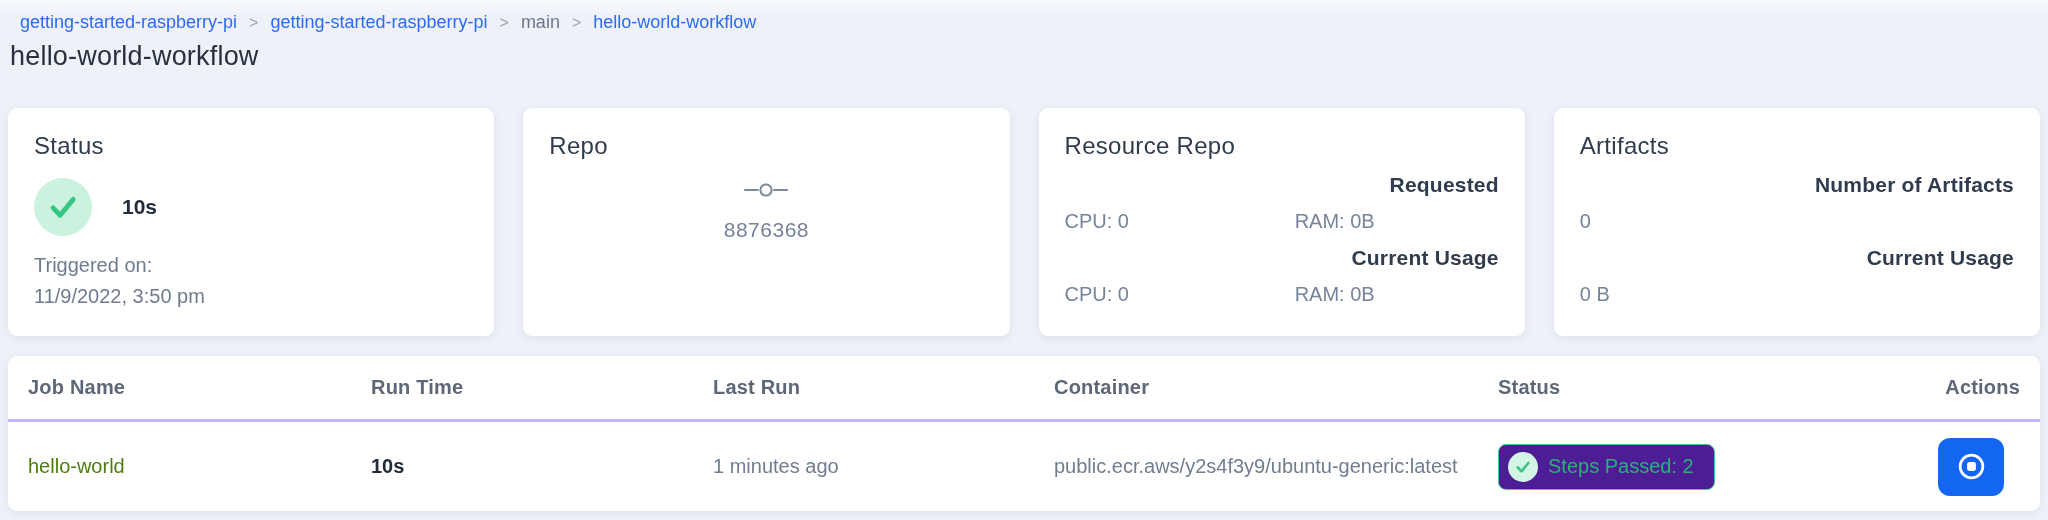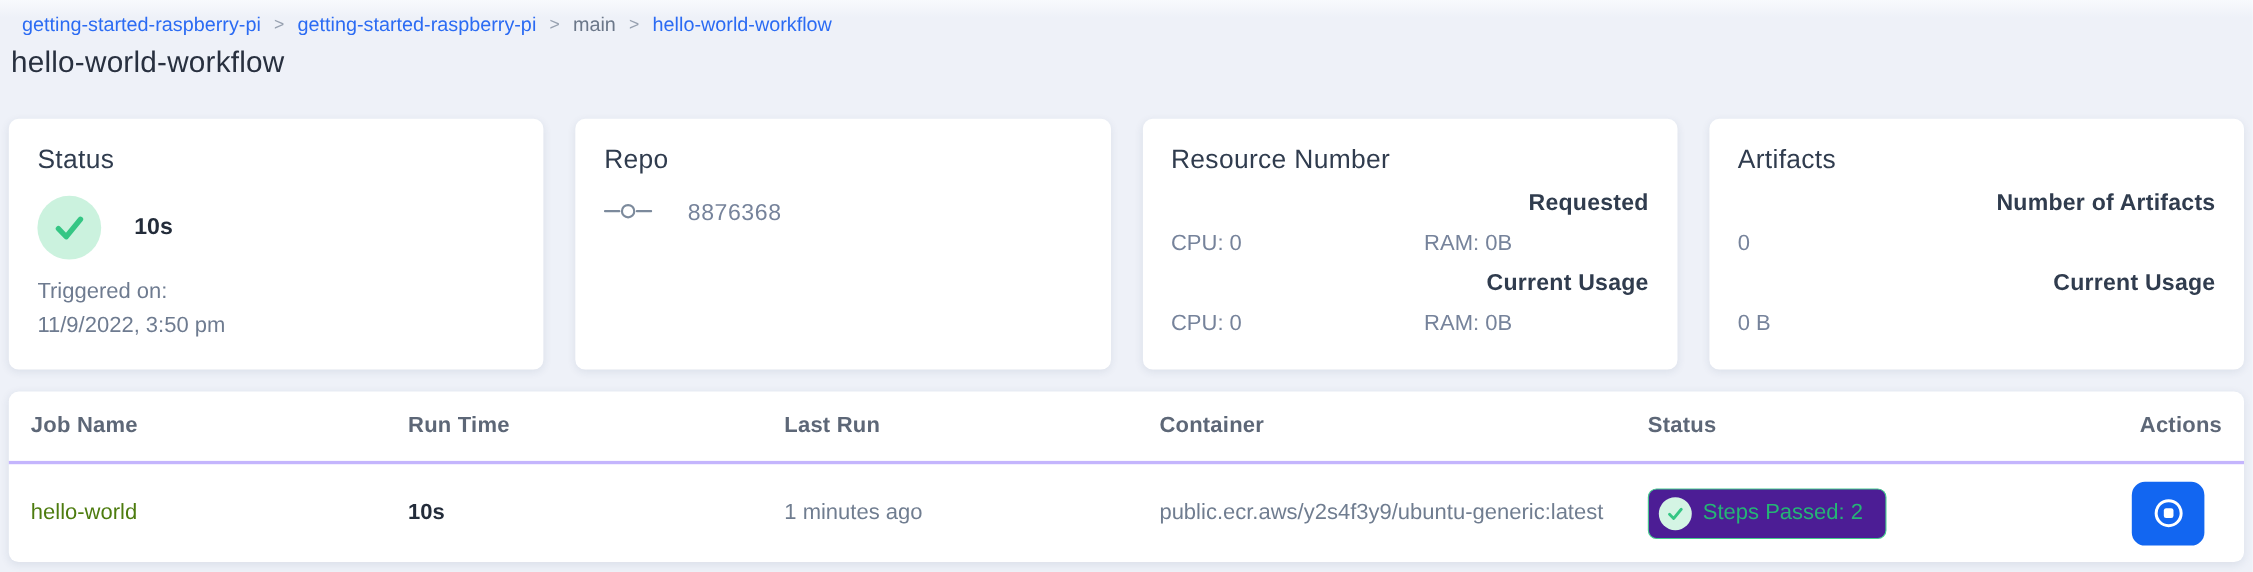--- a/index.html
+++ b/index.html
@@ -49,21 +49,21 @@
   .status-main { display: flex; align-items: center; margin-top: 18px; }
   .check-circle {
     width: 58px; height: 58px; border-radius: 50%;
     background: #cbf2de;
     display: flex; align-items: center; justify-content: center;
     flex: none;
   }
   .status-duration { margin-left: 30px; font-size: 21px; font-weight: 700; color: #232c3a; }
   .status-triggered { margin-top: 14px; font-size: 20px; color: #6e7b90; line-height: 1.55; }
 
-  .repo-row { display: flex; align-items: center; gap: 32px; margin-top: 22px; }
+  .repo-row { display: flex; align-items: center; gap: 16px; margin-top: 22px; flex-direction: column; }
   .repo-hash { font-size: 21px; color: #76839b; letter-spacing: 0.5px; }
 
   .subhead { font-size: 21px; font-weight: 600; color: #303c4e; margin-top: 13px; letter-spacing: 0.2px; text-align: right; }
   .usage-row {
     display: grid; grid-template-columns: 53% 47%;
     font-size: 20px; color: #76839b; margin-top: 13px;
   }
   .plain-val { font-size: 20px; color: #76839b; margin-top: 13px; }
 
   
@@ -159,21 +159,21 @@
           <line x1="1" y1="8" x2="14" y2="8" stroke="#7c8a9c" stroke-width="2" stroke-linecap="round"></line>
           <circle cx="22" cy="8" r="5.6" fill="none" stroke="#7c8a9c" stroke-width="2"></circle>
           <line x1="30" y1="8" x2="43" y2="8" stroke="#7c8a9c" stroke-width="2" stroke-linecap="round"></line>
         </svg>
       </span>
       <span class="repo-hash">8876368</span>
     </div>
   </section>
 
   <section class="card">
-    <h2>Resource Number</h2>
+    <h2>Resource Repo</h2>
     <div class="subhead">Requested</div>
     <div class="usage-row">
       <span>CPU: 0</span>
       <span>RAM: 0B</span>
     </div>
     <div class="subhead">Current Usage</div>
     <div class="usage-row">
       <span>CPU: 0</span>
       <span>RAM: 0B</span>
     </div>

